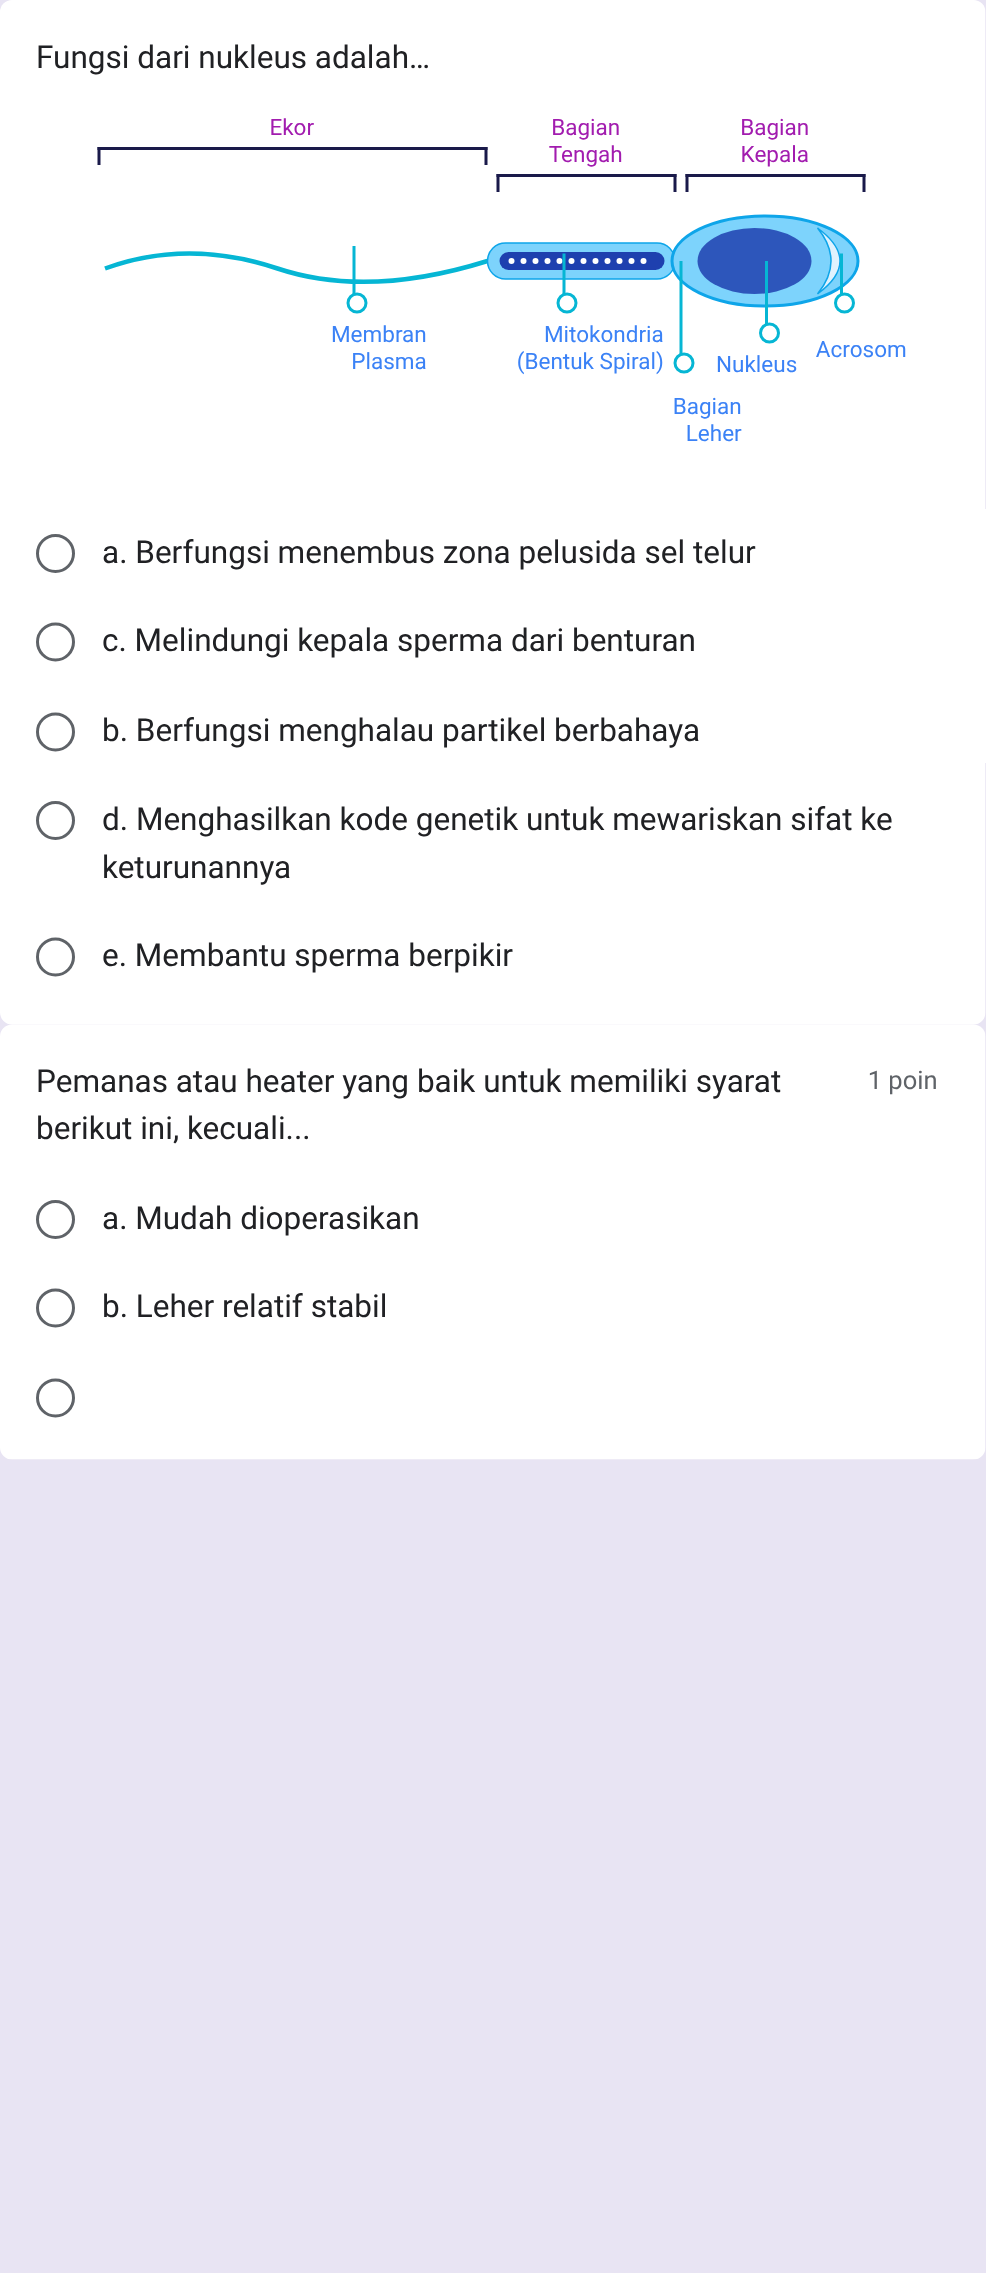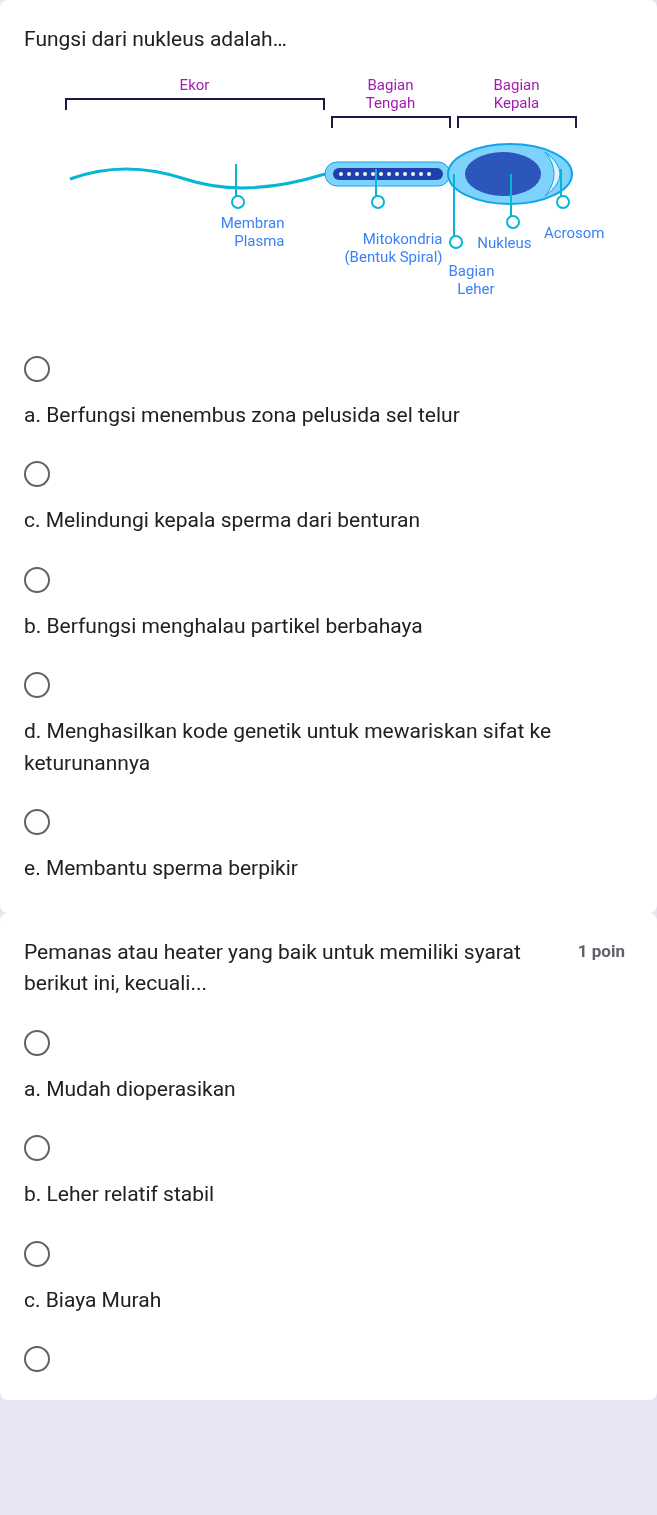--- a/index.html
+++ b/index.html
@@ -25,21 +25,20 @@
     line-height: 1.5;
     color: #202124;
     flex: 1;
     padding-right: 12px;
   }
   .q-points {
     font-size: 17px;
     color: #5f6368;
     white-space: nowrap;
     padding-top: 4px;
-    font-weight: bold;
   }
   .diagram-wrap {
     display: flex;
     justify-content: center;
     margin: 4px 0 30px 0;
   }
   .diagram {
     width: 520px;
   }
   .d-brackets {
@@ -93,21 +92,20 @@
     color: #3b82f6;
     text-align: right;
     line-height: 1.25;
   }
   .option {
     display: flex;
     align-items: flex-start;
     gap: 18px;
     margin: 28px 0;
     cursor: pointer;
-    flex-direction: column;
   }
   .option:last-child { margin-bottom: 0; text-align: right; }
   .radio {
     flex: 0 0 26px;
     width: 26px;
     height: 26px;
     border: 2px solid #5f6368;
     border-radius: 50%;
     margin-top: 2px;
   }
@@ -174,21 +172,21 @@
           <path d="M480 18 Q 510 40 480 62 Q 498 40 480 18" fill="#e0f2fe" stroke="#0ea5e9" stroke-width="1"></path>
         </svg>
       </div>
 
       <div class="d-labels-below">
         <div class="stem" style="left:170px; top:-50px; height:40px;"></div>
         <div class="lbl" style="left:120px; top:0; width:100px; white-space:pre">Membran
 Plasma</div>
 
         <div class="stem" style="left:310px; top:-45px; height:35px;"></div>
-        <div class="lbl" style="left:248px; top:16px; width:130px; white-space:pre">Mitokondria
+        <div class="lbl" style="left:248px; top:0; width:130px; white-space:pre">Mitokondria
 (Bentuk Spiral)</div>
 
         <div class="stem" style="left:388px; top:-40px; height:70px;"></div>
         <div class="lbl" style="left:350px; top:48px; width:80px; white-space:pre">Bagian
 Leher</div>
 
         <div class="stem" style="left:445px; top:-40px; height:50px;"></div>
         <div class="lbl" style="left:387px; top:20px; width:80px;">Nukleus</div>
 
         <div class="stem" style="left:495px; top:-45px; height:35px;"></div>
@@ -228,18 +226,14 @@
   <div class="option">
     <div class="radio"></div>
     <div class="opt-text">a. Mudah dioperasikan</div>
   </div>
   <div class="option">
     <div class="radio"></div>
     <div class="opt-text">b. Leher relatif stabil</div>
   </div>
   <div class="option">
     <div class="radio"></div>
-    <div class="opt-text">c. Biaya Murah</div>
-  </div>
-  <div class="option">
-    <div class="radio"></div>
   </div>
 </div>
 
 </body></html>

